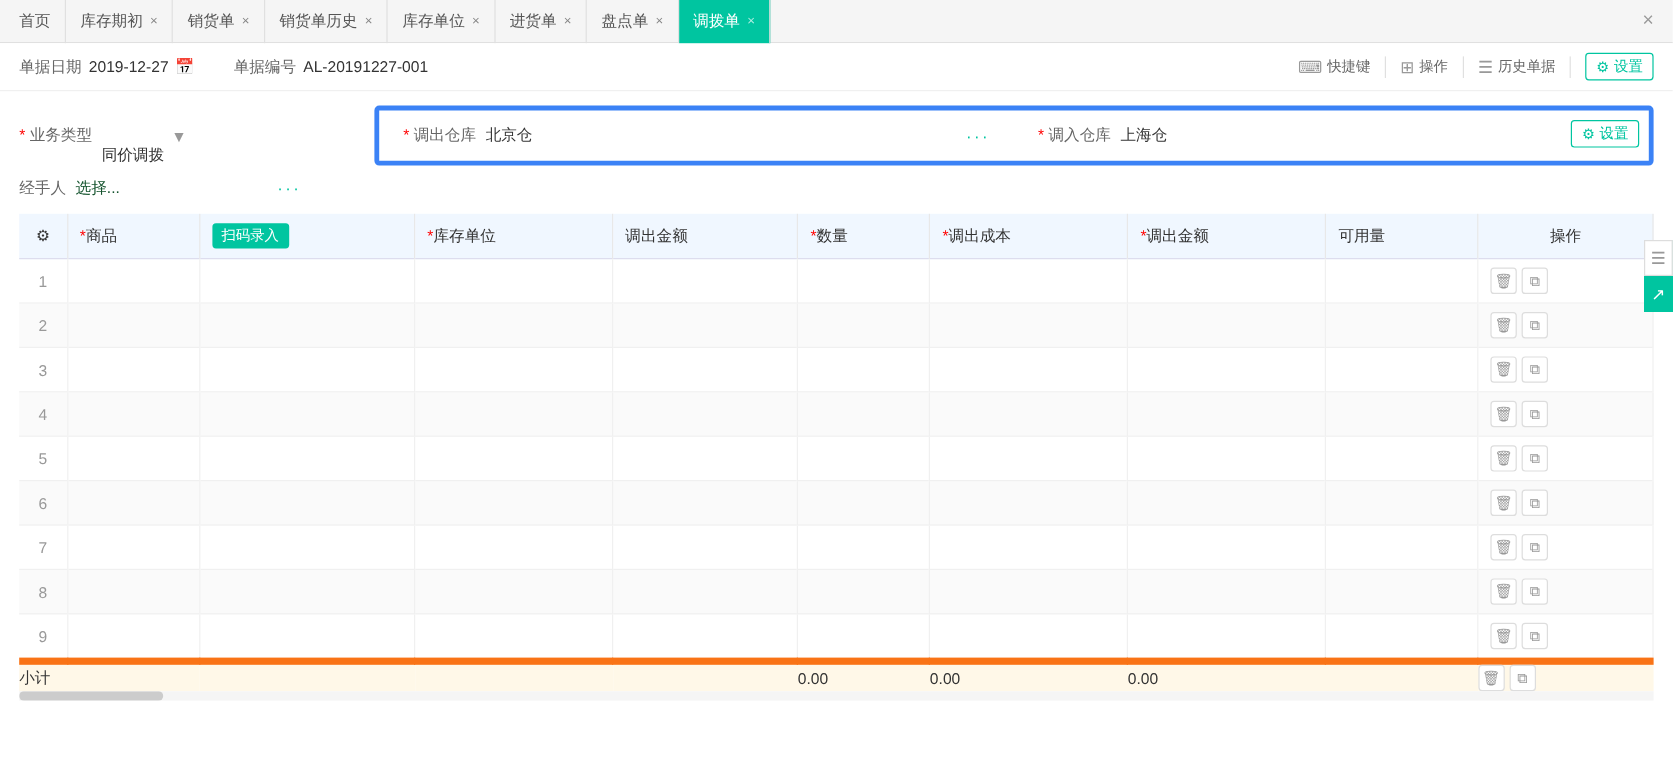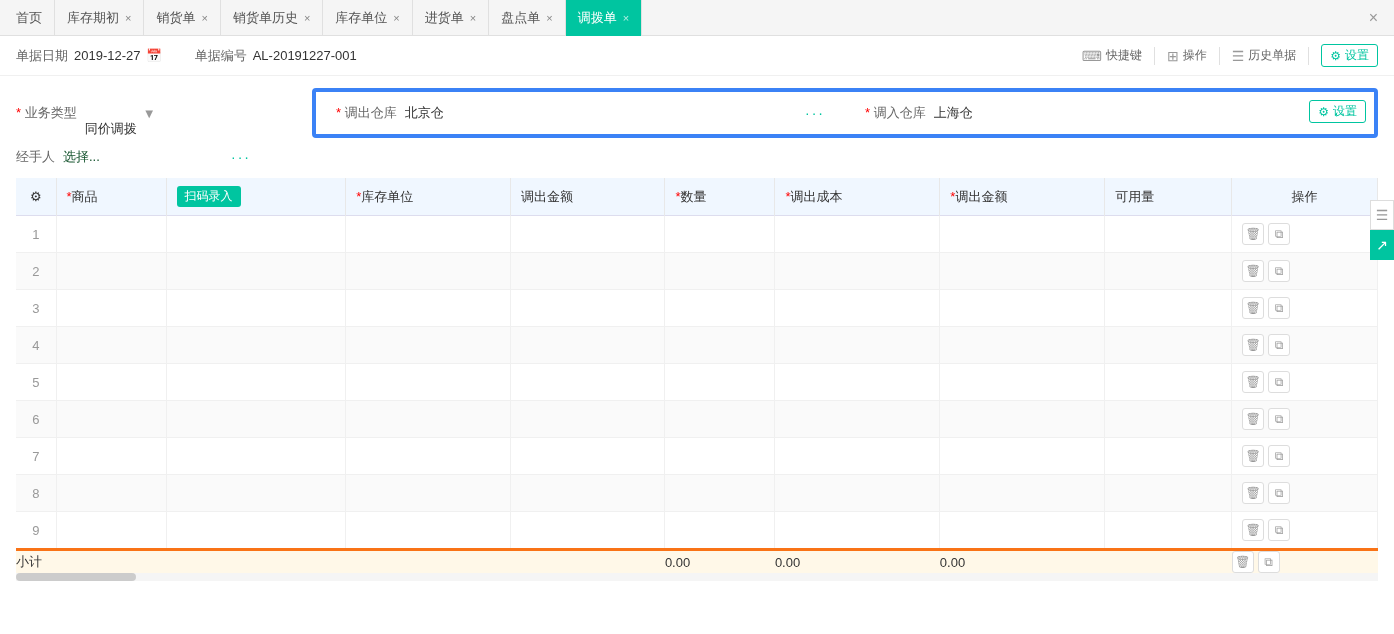--- a/index.html
+++ b/index.html
@@ -179,21 +179,21 @@
     tbody tr:nth-child(even) { background: #fafafa; }
     tbody td {
       padding: 7px 10px;
       color: #666;
       border-right: 1px solid #f0f0f0;
       white-space: nowrap;
     }
     tbody td:first-child { text-align: center; color: #999; width: 40px; }
     .subtotal-row {
       background: #fff8e8 !important;
-      border-top: 3px solid #f97316;
+      border-top: 6px solid #f97316;
     }
     .subtotal-row td { color: #333; }
     .action-cell {
       display: flex;
       gap: 4px;
       align-items: center;
     }
     .action-icon {
       width: 22px;
       height: 22px;

